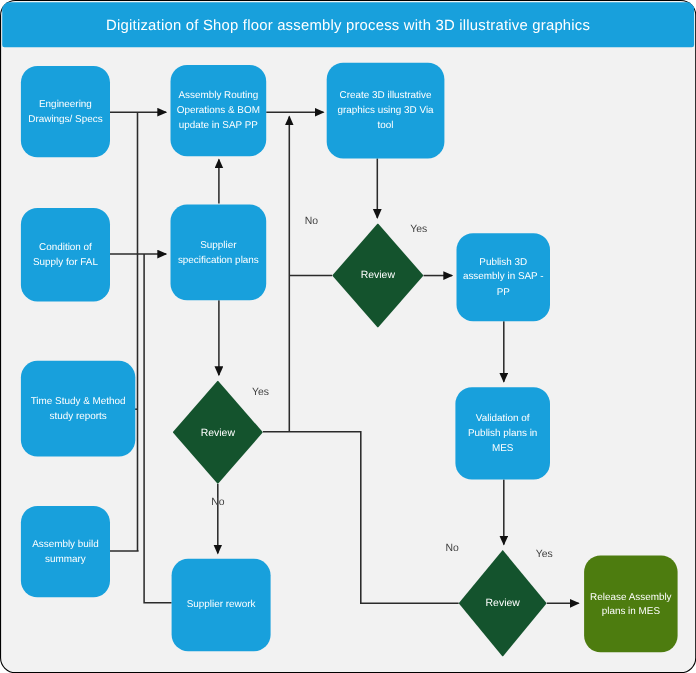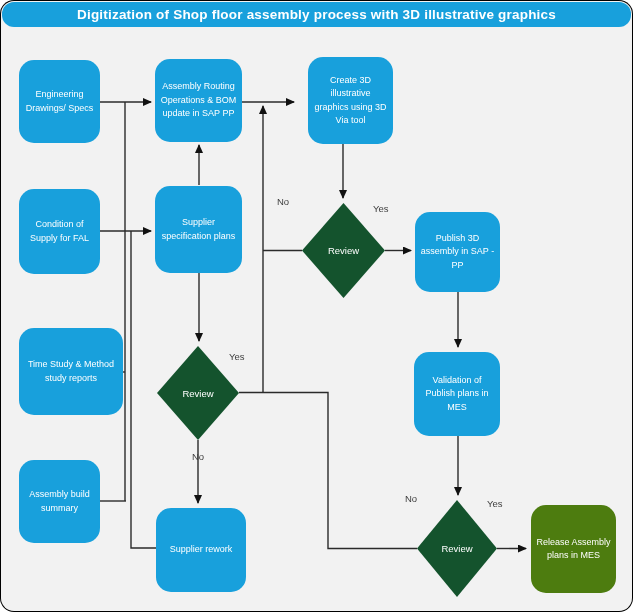--- a/index.html
+++ b/index.html
@@ -6,24 +6,24 @@
   .frame {
     position:relative; width:633px; height:612px;
     background:#000000; border-radius:14px; overflow:hidden;
     font-family:"Liberation Sans","DejaVu Sans",sans-serif;
   }
   .page {
     position:absolute; left:1px; top:1px; right:1px; bottom:1px;
     background:#f2f2f2; border-radius:13px;
   }
   .header {
-    position:absolute; left:2px; top:2px; right:2px; height:25px;
-    background:#18a0dc; border-radius:12px;
+    position:absolute; left:2px; top:2px; right:2px; height:41px;
+    background:#18a0dc; border-radius:2px;
     display:flex; align-items:center; justify-content:center;
-    color:#ffffff; font-weight:bold; font-size:13.5px; letter-spacing:0.2px;
+    color:#ffffff; font-weight:normal; font-size:13.5px; letter-spacing:0.2px;
   }
   .connectors { position:absolute; left:0; top:0; }
   .node {
     position:absolute; background:#18a0dc; border-radius:15px;
     color:#ffffff; display:flex; align-items:center; justify-content:center;
     text-align:center; font-size:9px; line-height:1.5;
     padding:4px 5px; box-sizing:border-box;
   }
   .node.green { background:#4d7c0f; }
   .diamond {
@@ -69,21 +69,21 @@
   </svg>
 
   <div class="header">Digitization of Shop floor assembly process with 3D illustrative graphics</div>
 
   <div class="node" style="left:19px;top:189px;width:81px;height:85px">Condition of Supply for FAL</div>
   <div class="node" style="left:19px;top:60px;width:81px;height:83px">Engineering Drawings/ Specs</div>
   <div class="node" style="left:19px;top:328px;width:104px;height:87px">Time Study &amp; Method study reports</div>
   <div class="node" style="left:19px;top:460px;width:81px;height:83px">Assembly build summary</div>
   <div class="node" style="left:155px;top:59px;width:87px;height:83px">Assembly Routing Operations &amp; BOM update in SAP PP</div>
   <div class="node" style="left:155px;top:186px;width:87px;height:87px">Supplier specification plans</div>
-  <div class="node" style="left:308px;top:57px;width:85px;height:87px">Create 3D illustrative graphics using 3D Via tool</div>
+  <div class="node" style="left:297px;top:57px;width:107px;height:87px">Create 3D illustrative graphics using 3D Via tool</div>
   <div class="node" style="left:415px;top:212px;width:85px;height:80px">Publish 3D assembly in SAP -PP</div>
   <div class="node" style="left:414px;top:352px;width:86px;height:84px">Validation of Publish plans in MES</div>
   <div class="node" style="left:156px;top:508px;width:90px;height:84px">Supplier rework</div>
   <div class="node green" style="left:531px;top:505px;width:85px;height:88px">Release Assembly plans in MES</div>
 
   <div class="diamond" style="left:302px;top:203px;width:83px;height:95px">
     <span>Review</span>
   </div>
   <div class="diamond" style="left:157px;top:346px;width:82px;height:94px">
     <span>Review</span>

